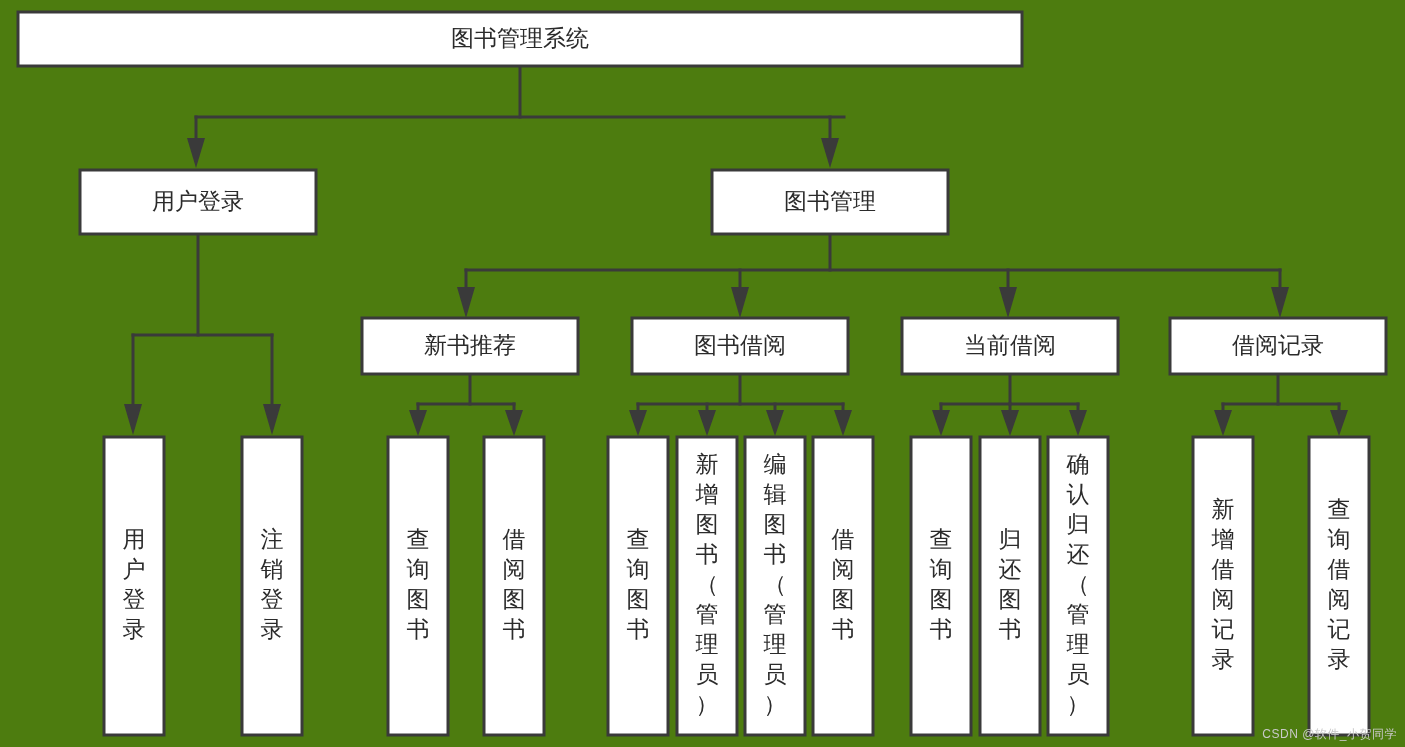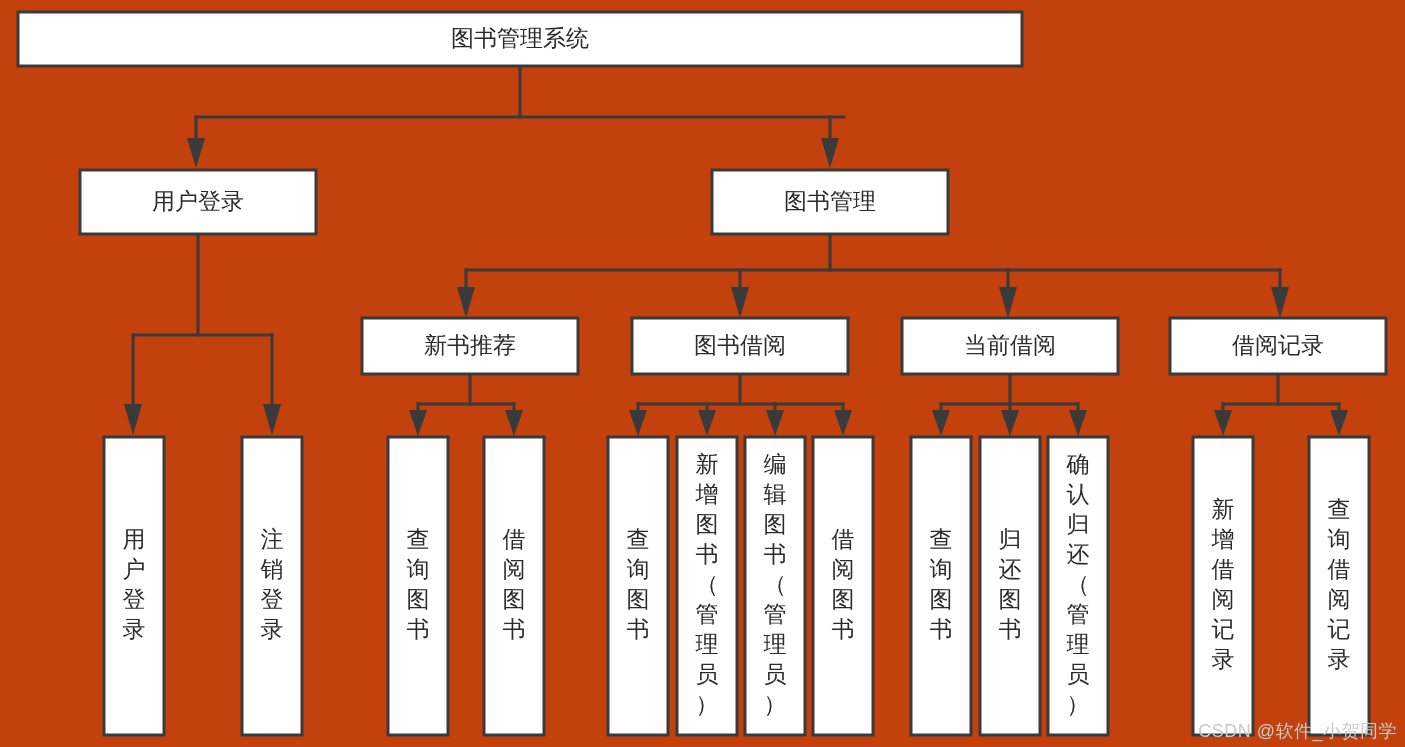--- a/index.html
+++ b/index.html
@@ -10,21 +10,21 @@
   body {
     width: 1405px;
     height: 747px;
     font-family: "Liberation Sans", "DejaVu Sans", sans-serif;
     overflow: hidden;
   }
   #diagram-root {
     position: relative;
     width: 1405px;
     height: 747px;
-    background: #c2410c;
+    background: #4d7c0f;
   }
   svg#tree-svg {
     position: absolute;
     left: 0;
     top: 0;
     width: 1405px;
     height: 747px;
     display: block;
   }
   .node-box {
@@ -54,21 +54,21 @@
     font-size: 23px;
     fill: #2b2b2b;
     text-anchor: middle;
     dominant-baseline: middle;
   }
   .watermark {
     position: absolute;
     right: 8px;
     bottom: 4px;
     font-family: "Liberation Sans", "DejaVu Sans", sans-serif;
-    font-size: 18px;
+    font-size: 12px;
     color: #c9c9c9;
     letter-spacing: 0.5px;
     white-space: nowrap;
     user-select: none;
   }
 </style>
 </head>
 <body>
 
 <div id="diagram-root">

